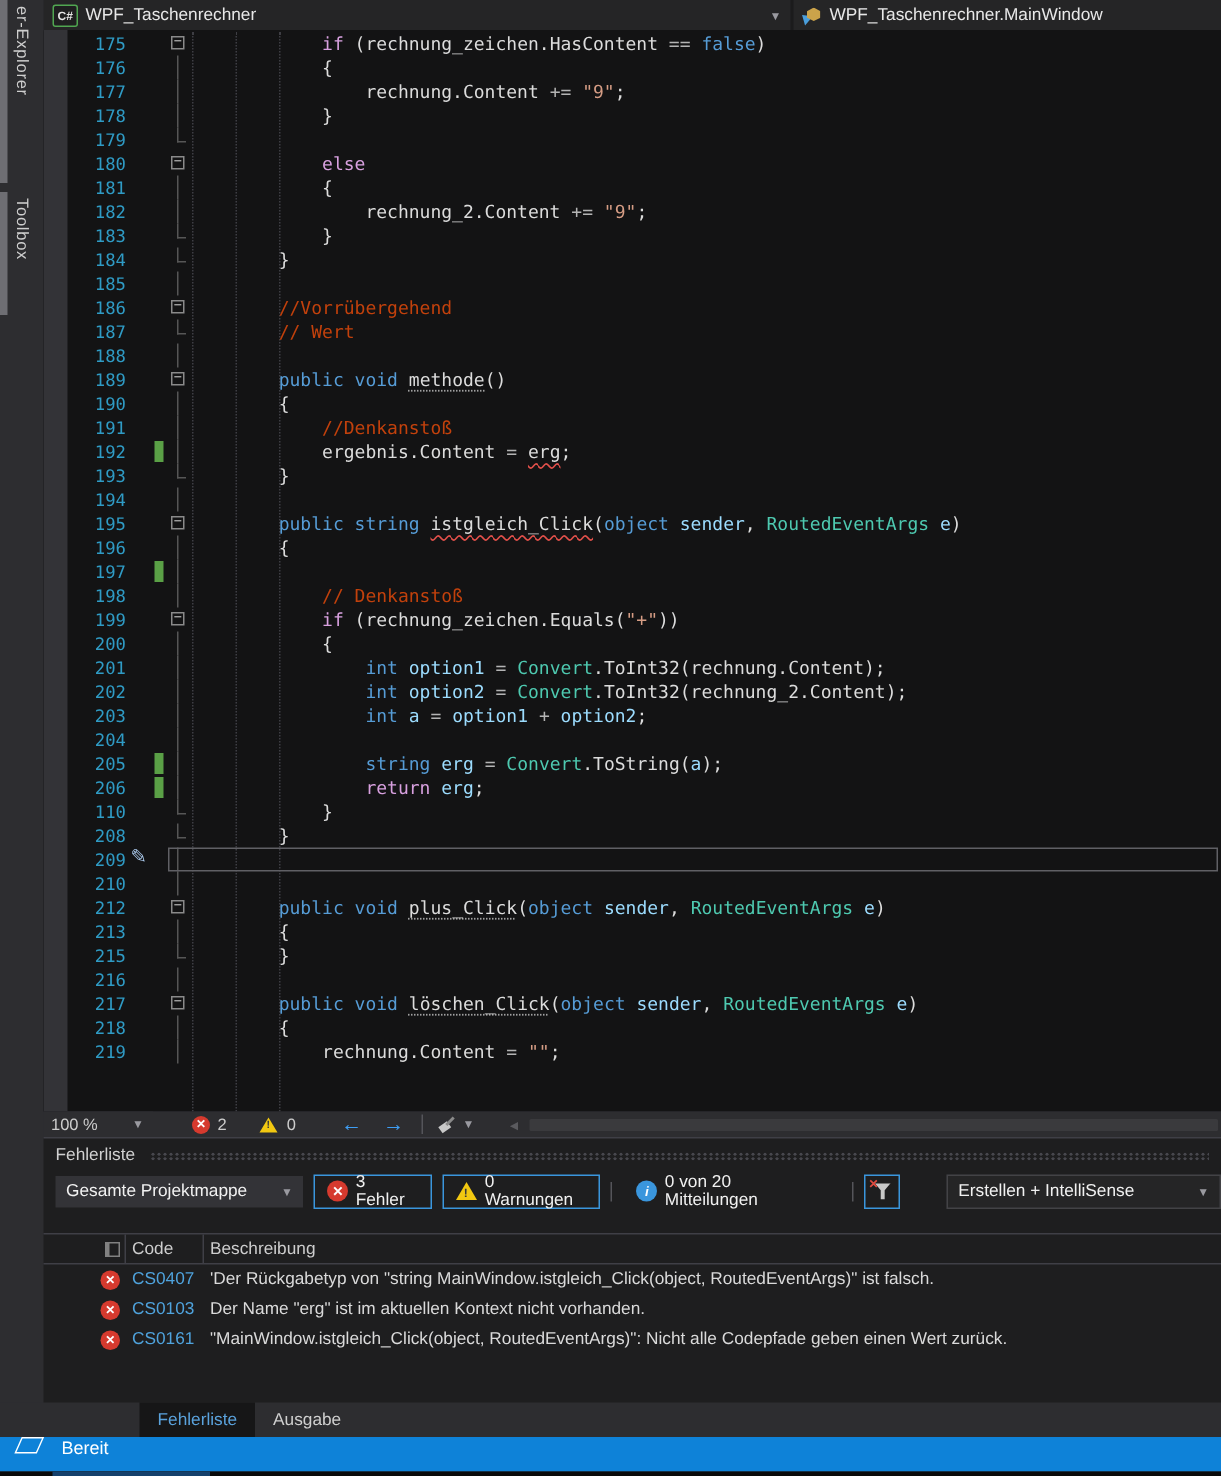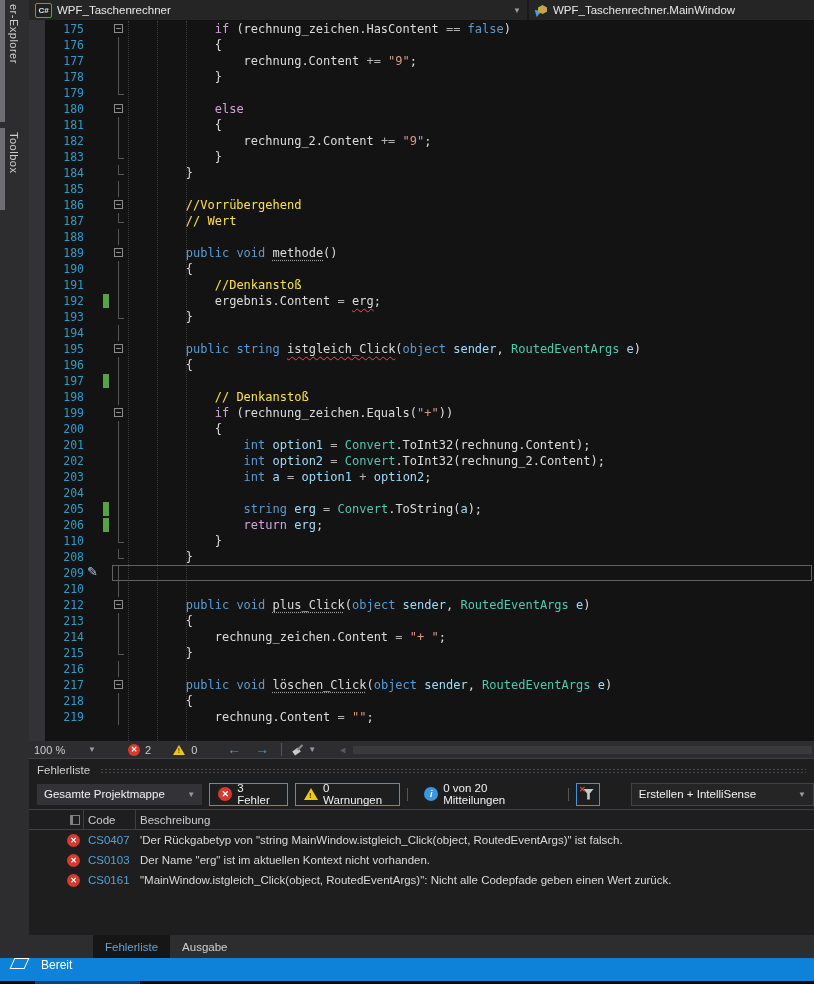--- a/index.html
+++ b/index.html
@@ -41,21 +41,21 @@
        font-family:"DejaVu Sans",sans-serif;}
   .fo{width:14px;flex:none;position:relative;}
   .fo .fbox{position:absolute;left:2px;top:3px;width:9px;height:9px;border:1px solid #8a8a8a;
        box-sizing:border-box;color:#bdbdbd;font-size:9px;line-height:6px;text-align:center;background:#131314;}
   .fo .fline{position:absolute;left:6px;top:0;height:16px;border-left:1px solid #565656;}
   .fo .ftick{position:absolute;left:6px;top:0;height:9px;width:5px;border-left:1px solid #565656;
        border-bottom:1px solid #565656;}
   .co{flex:1;padding-left:2px;}
   .caret-box{position:absolute;left:83px;right:2px;top:0;height:14px;border:1px solid #606065;}
   .tk-d{color:#dcdcdc}.tk-k{color:#569cd6}.tk-c{color:#d8a0df}.tk-t{color:#4ec9b0}
-  .tk-s{color:#d69d85}.tk-m{color:#fde047}.tk-v{color:#9cdcfe}.tk-o{color:#b4b4b4}
+  .tk-s{color:#d69d85}.tk-m{color:#c2410c}.tk-v{color:#9cdcfe}.tk-o{color:#b4b4b4}
   .tk-dt{color:#dcdcdc;text-decoration:underline dotted #a0a0a0;text-underline-offset:3px;}
   .tk-er{color:#dcdcdc;text-decoration:underline wavy #e4504a;text-decoration-thickness:1px;text-underline-offset:3px;}
   
   .edbar{position:absolute;left:29px;top:741px;width:785px;height:17px;background:#2d2d30;
          display:flex;align-items:center;font-size:11px;color:#cccccc;}
   .zoomc{display:flex;align-items:center;gap:8px;padding:0 6px 0 5px;height:17px;background:#2d2d30;}
   .errball{width:12px;height:12px;border-radius:50%;background:#d63a2e;color:#fff;font-size:8px;
            line-height:12px;text-align:center;font-weight:bold;}
   .warntri{width:0;height:0;border-left:6px solid transparent;border-right:6px solid transparent;
            border-bottom:10px solid #f2c811;position:relative;}
@@ -82,21 +82,21 @@
   .warntri.big{border-left-width:7px;border-right-width:7px;border-bottom-width:12px;}
   .warntri.big i{font-size:8px;left:-2px;top:3px;}
   .infoball{width:14px;height:14px;border-radius:50%;background:#3a96dd;color:#fff;font-size:9px;
             line-height:14px;text-align:center;font-style:italic;font-weight:bold;}
   .funnelbtn{width:22px;height:21px;border:1px solid #3a96dd;position:relative;}
   .funnel{position:absolute;left:6px;top:5px;width:11px;height:11px;background:#c8c8c8;
           clip-path:polygon(0 0,100% 0,62% 45%,62% 100%,38% 100%,38% 45%);}
   .funnel-x{position:absolute;left:2px;top:1px;color:#e04a3f;font-size:8px;font-weight:bold;}
   
   .thead{display:flex;height:19px;align-items:center;color:#cdcdcd;font-size:11.5px;
-         border-bottom:1px solid #3f3f46;border-top:1px solid #3f3f46;margin-top:2px;}
+         border-bottom:1px solid #3f3f46;border-top:1px solid #3f3f46;margin-top:15px;}
   .thc{height:100%;display:flex;align-items:center;box-sizing:border-box;border-right:1px solid #3f3f46;padding-left:4px;}
   .thc.c0{width:34px;border-right:none;}
   .thc.c1{width:21px;justify-content:center;}
   .thc.c2{width:52px;}
   .thc.c3{flex:1;border-right:none;}
   .sevglyph{width:6px;height:8px;border:1px solid #9a9a9a;border-left-width:3px;opacity:.8;}
   .trow{display:flex;height:20px;align-items:center;font-size:11.5px;color:#dadada;}
   .trc0{width:34px;}
   .trc1{width:21px;display:flex;justify-content:center;}
   .trc1 .errball{width:13px;height:13px;line-height:13px;}
@@ -182,21 +182,20 @@
         <div class="cl"><span class="gm"></span><span class="ln">203</span><span class="ch"></span><span class="fo"><i class="fline"></i></span><span class="co"><span class="tk-d">                </span><span class="tk-k">int</span><span class="tk-d"> </span><span class="tk-v">a</span><span class="tk-d"> </span><span class="tk-o">=</span><span class="tk-d"> </span><span class="tk-v">option1</span><span class="tk-d"> </span><span class="tk-o">+</span><span class="tk-d"> </span><span class="tk-v">option2</span><span class="tk-d">;</span></span></div>
         <div class="cl"><span class="gm"></span><span class="ln">204</span><span class="ch"></span><span class="fo"><i class="fline"></i></span><span class="co"></span></div>
         <div class="cl"><span class="gm"></span><span class="ln">205</span><span class="ch"><i class="chbar"></i></span><span class="fo"><i class="fline"></i></span><span class="co"><span class="tk-d">                </span><span class="tk-k">string</span><span class="tk-d"> </span><span class="tk-v">erg</span><span class="tk-d"> </span><span class="tk-o">=</span><span class="tk-d"> </span><span class="tk-t">Convert</span><span class="tk-d">.ToString(</span><span class="tk-v">a</span><span class="tk-d">);</span></span></div>
         <div class="cl"><span class="gm"></span><span class="ln">206</span><span class="ch"><i class="chbar"></i></span><span class="fo"><i class="fline"></i></span><span class="co"><span class="tk-d">                </span><span class="tk-c">return</span><span class="tk-d"> </span><span class="tk-v">erg</span><span class="tk-d">;</span></span></div>
         <div class="cl"><span class="gm"></span><span class="ln">110</span><span class="ch"></span><span class="fo"><i class="ftick"></i></span><span class="co"><span class="tk-d">            }</span></span></div>
         <div class="cl"><span class="gm"></span><span class="ln">208</span><span class="ch"></span><span class="fo"><i class="ftick"></i></span><span class="co"><span class="tk-d">        }</span></span></div>
         <div class="cl"><span class="gm"></span><span class="ln">209</span><span class="ch"><i class="pen">✎</i></span><span class="fo"><i class="fline"></i></span><span class="co"></span><i class="caret-box"></i></div>
         <div class="cl"><span class="gm"></span><span class="ln">210</span><span class="ch"></span><span class="fo"><i class="fline"></i></span><span class="co"></span></div>
         <div class="cl"><span class="gm"></span><span class="ln">212</span><span class="ch"></span><span class="fo"><i class="fbox">−</i></span><span class="co"><span class="tk-d">        </span><span class="tk-k">public</span><span class="tk-d"> </span><span class="tk-k">void</span><span class="tk-d"> </span><span class="tk-dt">plus_Click</span><span class="tk-d">(</span><span class="tk-k">object</span><span class="tk-d"> </span><span class="tk-v">sender</span><span class="tk-d">, </span><span class="tk-t">RoutedEventArgs</span><span class="tk-d"> </span><span class="tk-v">e</span><span class="tk-d">)</span></span></div>
         <div class="cl"><span class="gm"></span><span class="ln">213</span><span class="ch"></span><span class="fo"><i class="fline"></i></span><span class="co"><span class="tk-d">        {</span></span></div>
-        <div class="cl"><span class="gm"></span><span class="ln">214</span><span class="ch"></span><span class="fo"><i class="fline"></i></span><span class="co"><span class="tk-d">            rechnung_zeichen.Content </span><span class="tk-o">=</span><span class="tk-d"> </span><span class="tk-s">"+ "</span><span class="tk-d">;</span></span></div>
         <div class="cl"><span class="gm"></span><span class="ln">215</span><span class="ch"></span><span class="fo"><i class="ftick"></i></span><span class="co"><span class="tk-d">        }</span></span></div>
         <div class="cl"><span class="gm"></span><span class="ln">216</span><span class="ch"></span><span class="fo"><i class="fline"></i></span><span class="co"></span></div>
         <div class="cl"><span class="gm"></span><span class="ln">217</span><span class="ch"></span><span class="fo"><i class="fbox">−</i></span><span class="co"><span class="tk-d">        </span><span class="tk-k">public</span><span class="tk-d"> </span><span class="tk-k">void</span><span class="tk-d"> </span><span class="tk-dt">löschen_Click</span><span class="tk-d">(</span><span class="tk-k">object</span><span class="tk-d"> </span><span class="tk-v">sender</span><span class="tk-d">, </span><span class="tk-t">RoutedEventArgs</span><span class="tk-d"> </span><span class="tk-v">e</span><span class="tk-d">)</span></span></div>
         <div class="cl"><span class="gm"></span><span class="ln">218</span><span class="ch"></span><span class="fo"><i class="fline"></i></span><span class="co"><span class="tk-d">        {</span></span></div>
         <div class="cl"><span class="gm"></span><span class="ln">219</span><span class="ch"></span><span class="fo"><i class="fline"></i></span><span class="co"><span class="tk-d">            rechnung.Content </span><span class="tk-o">=</span><span class="tk-d"> </span><span class="tk-s">""</span><span class="tk-d">;</span></span></div>
       </div>
   </div>
 
   <div class="edbar">
     <div class="zoomc" style="width:62px;">

